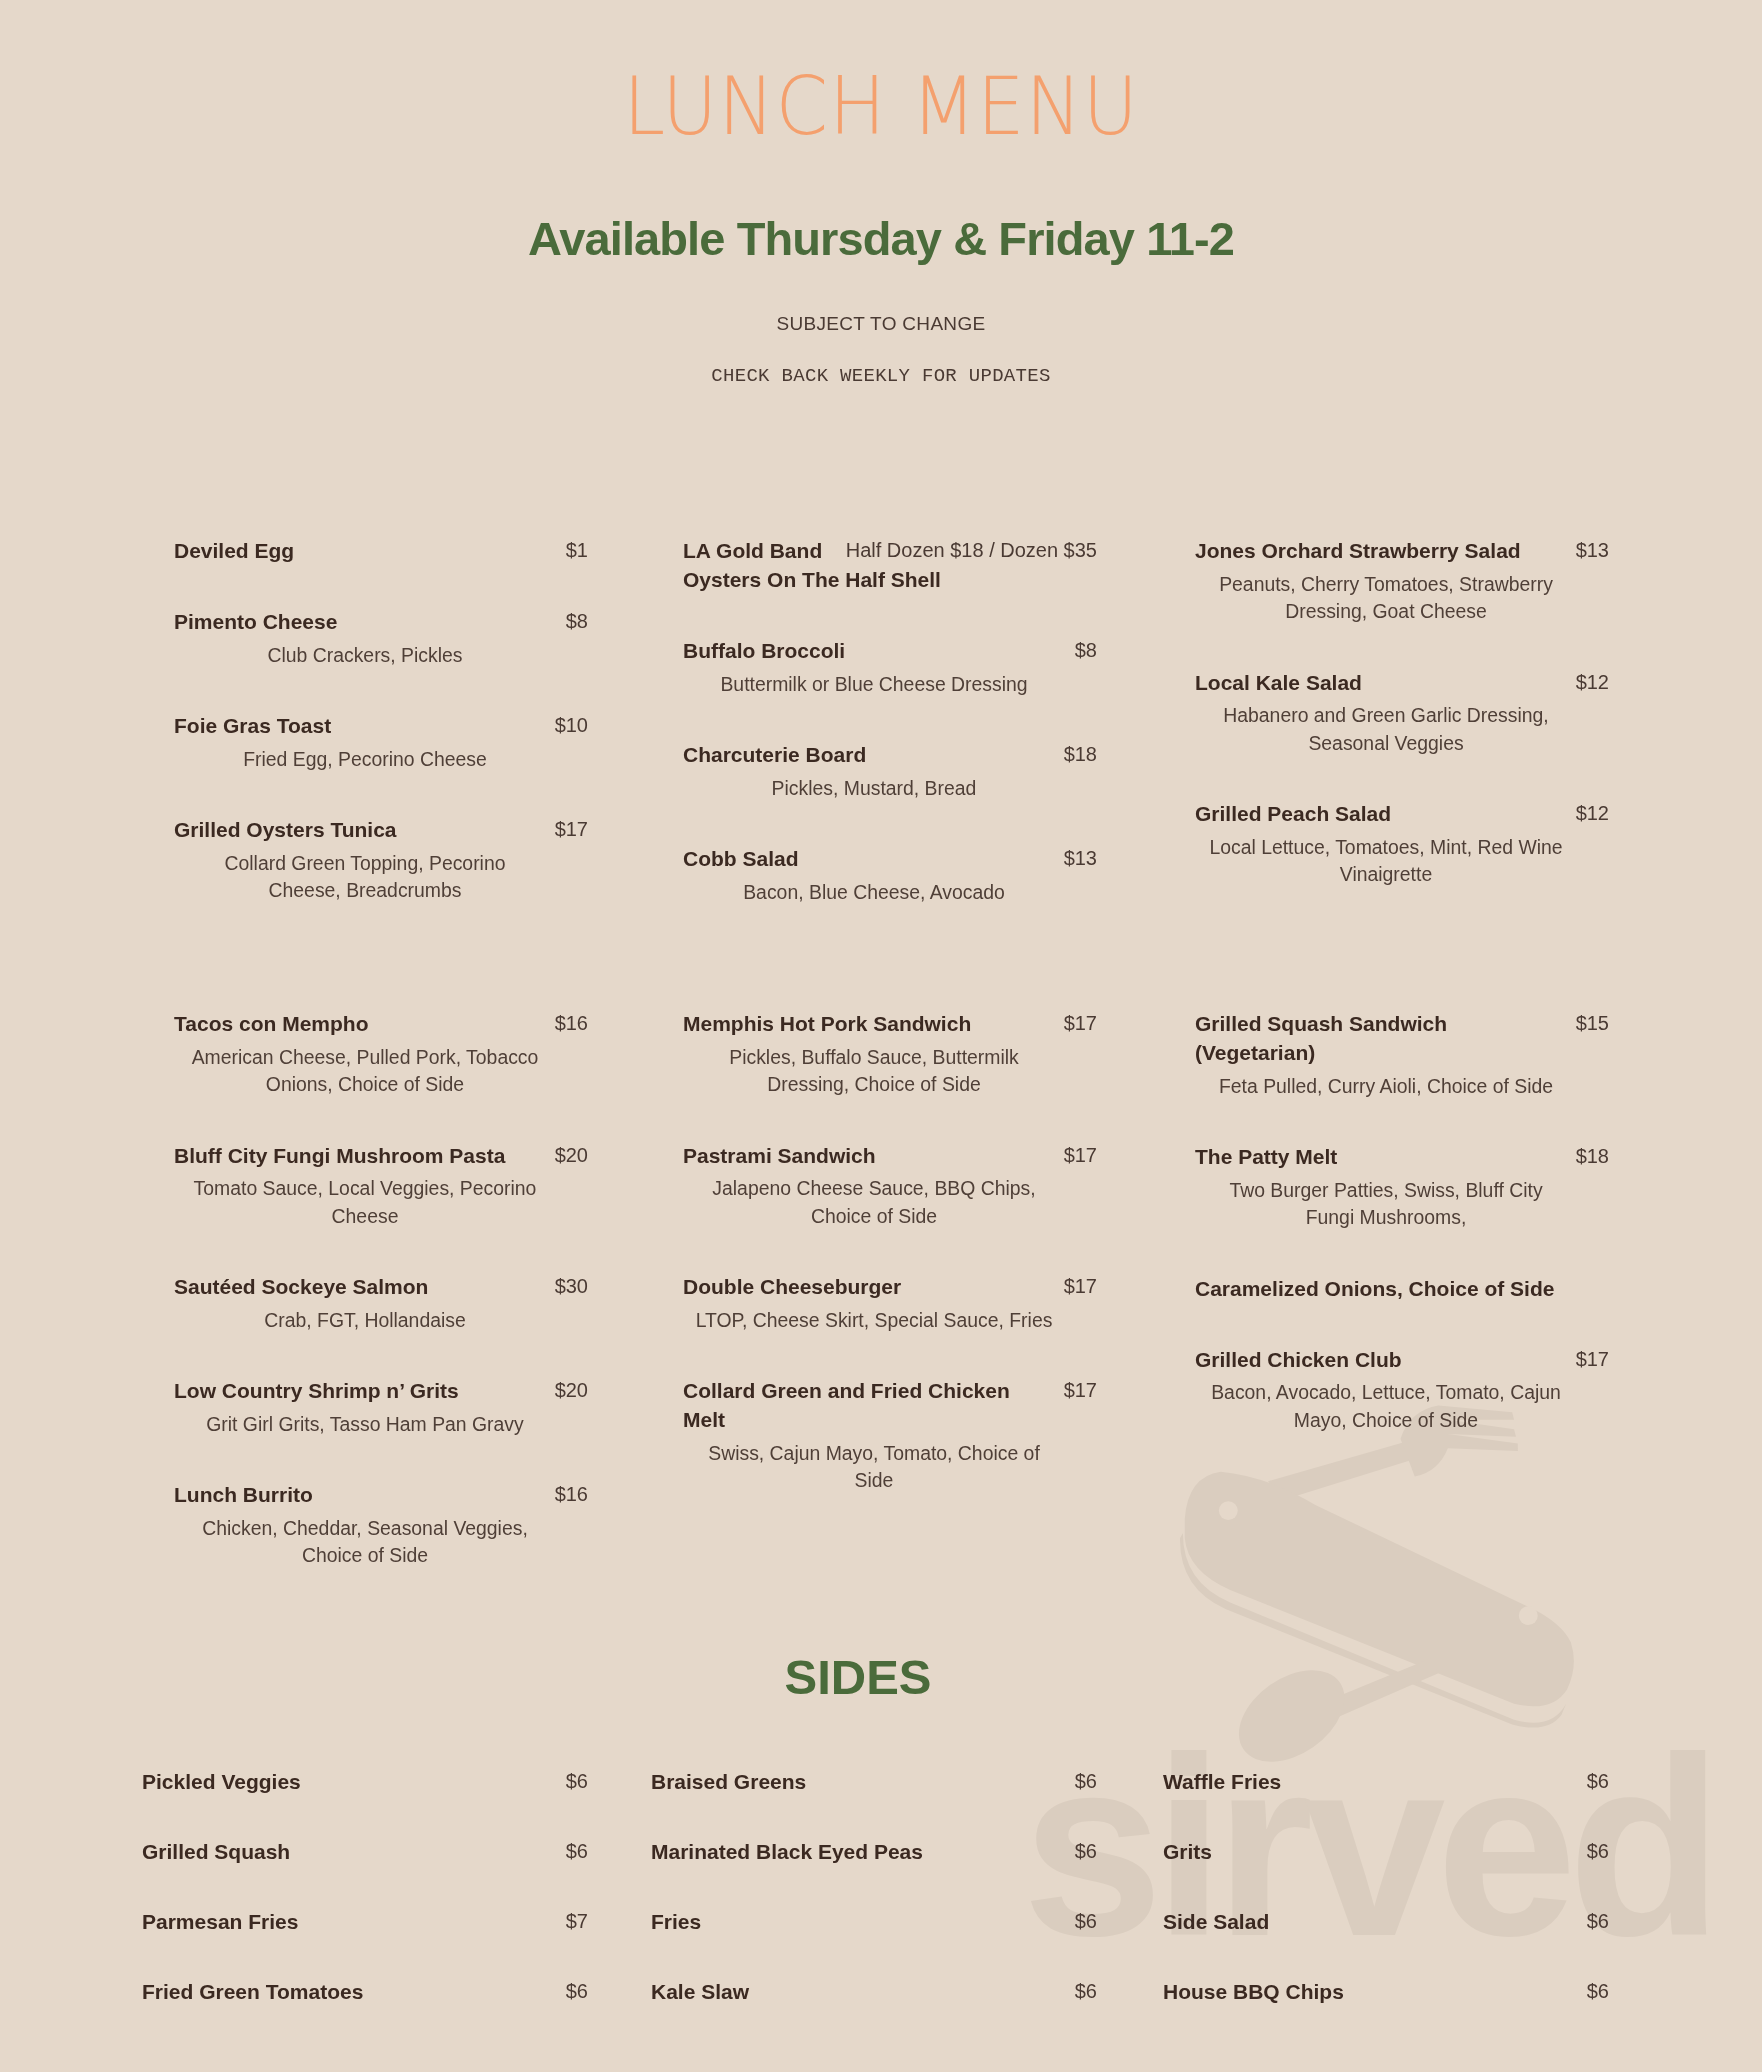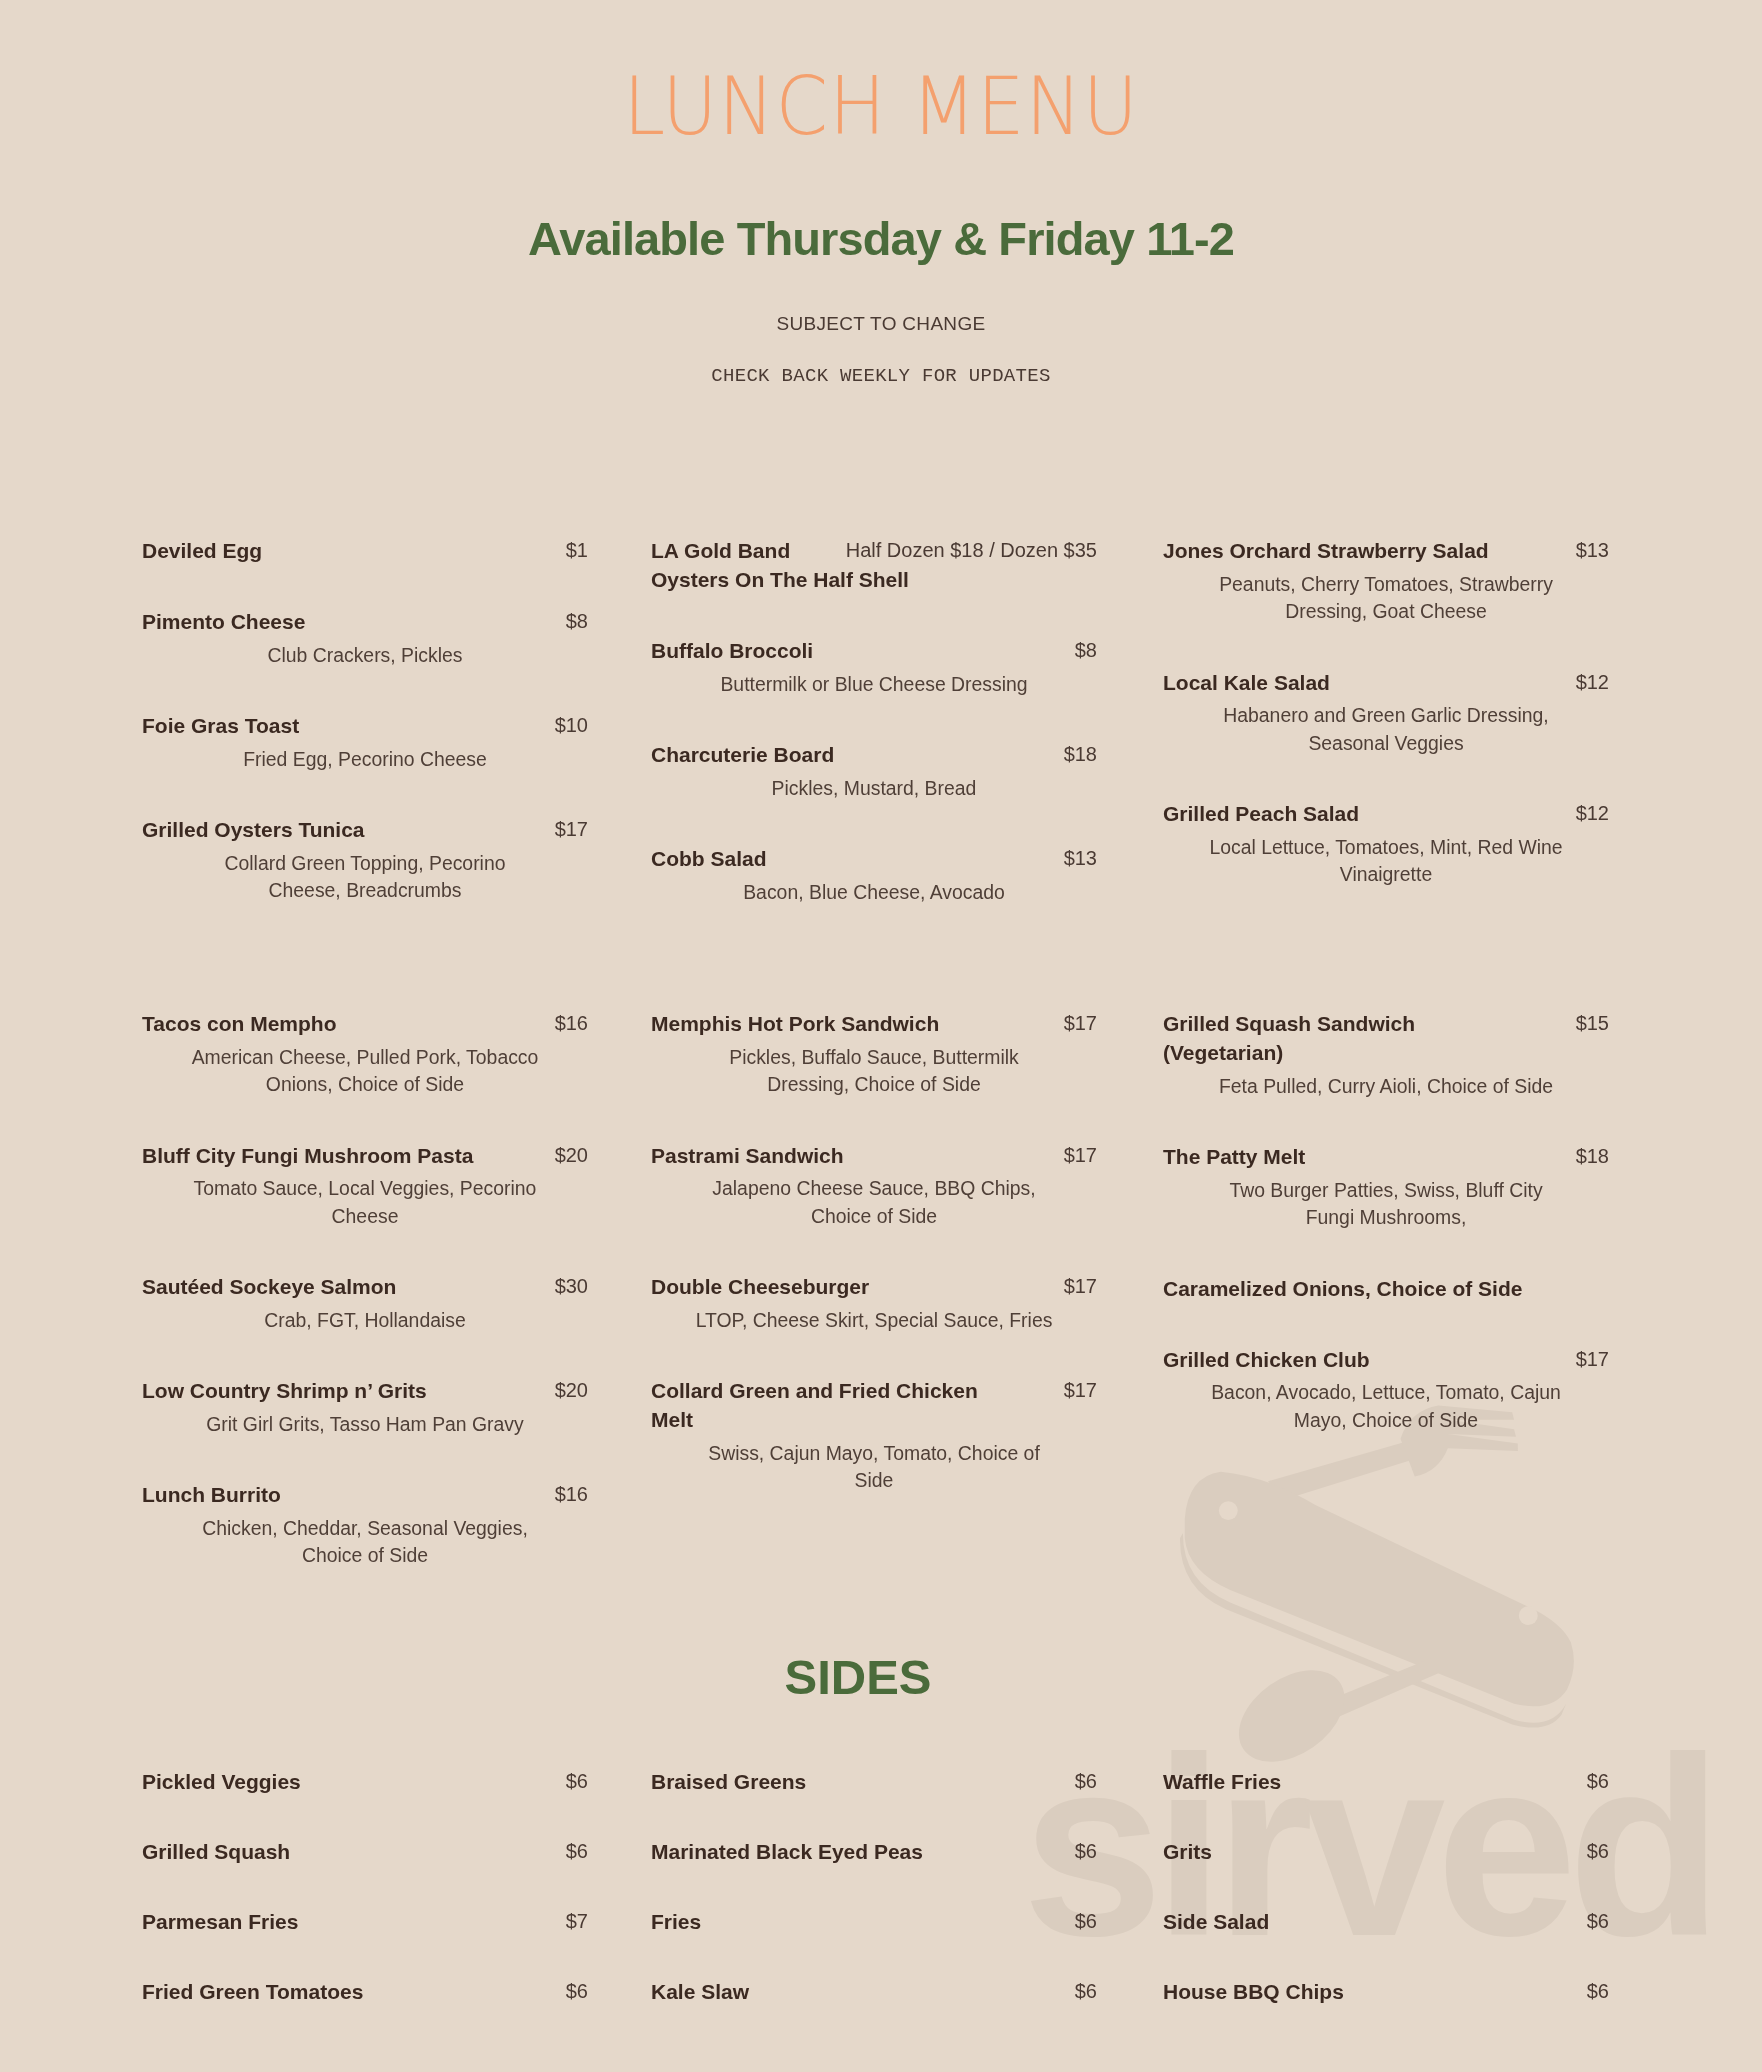--- a/index.html
+++ b/index.html
@@ -34,20 +34,21 @@
     font-size: 19px; color: #4a3a33; line-height: 23px; letter-spacing: 0.3px;
   }
   .note1 { top: 312px; }
   .note2 { top: 365px; font-family: Liberation Mono, monospace; }
 
   .col { position: absolute; width: 446px; z-index: 1; }
   .item { position: relative; margin-bottom: 42px; }
   .item-name {
     font-weight: bold; font-size: 21px; line-height: 29px; color: #3b2921;
     padding-right: 85px;
+    margin-left: 32px;
   }
   .item-price {
     position: absolute; right: 0; top: 0; font-size: 20px; line-height: 29px; color: #4a3a33;
   }
   .item-desc { margin-top: 5.7px; font-size: 19.4px; line-height: 27.4px; color: #4f3f37; }
   .desc-line { display: block; white-space: nowrap; text-align: center; }
   .name-line { display: block; white-space: nowrap; }
 
   .sides-title {
     position: absolute; left: 0; width: 1716px; top: 1649px; text-align: center;

